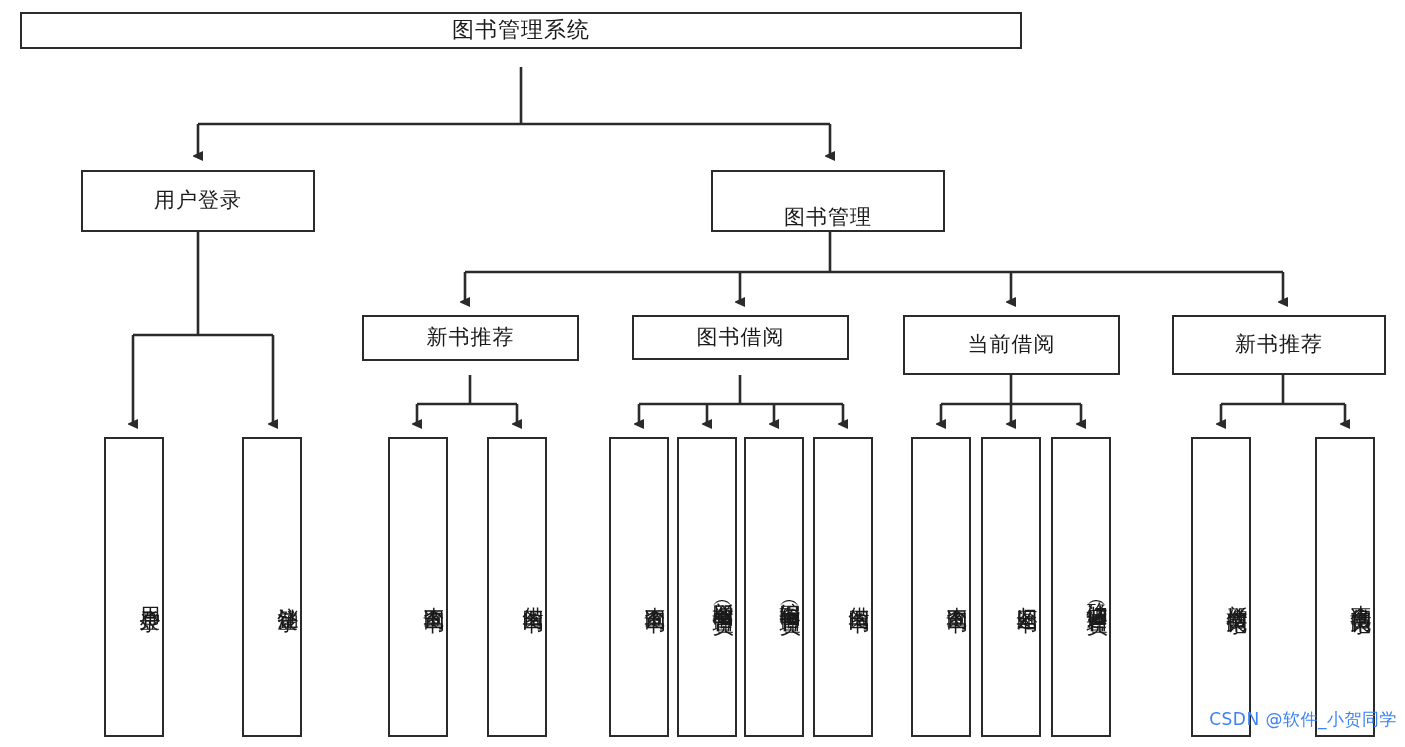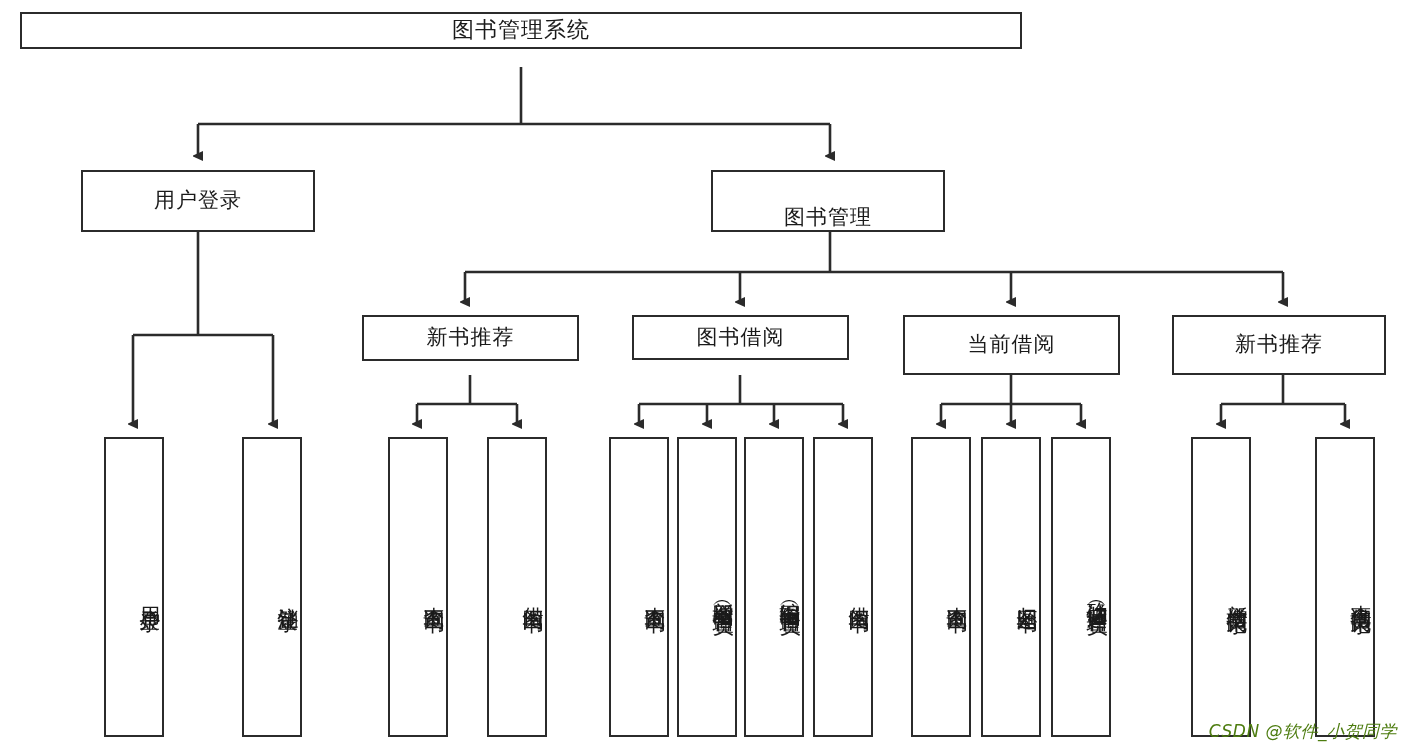--- a/index.html
+++ b/index.html
@@ -58,27 +58,26 @@
     text-align: left;
   }
   .node.vertical > span {
     writing-mode: vertical-rl;
     text-orientation: upright;
     display: block;
   }
   #watermark {
     position: absolute;
     right: 8px;
-    bottom: 4px;
+    bottom: 16px;
     font-size: 17px;
-    color: #4d7c0f;
+    color: #3b82f6;
     letter-spacing: 0.5px;
     white-space: nowrap;
     z-index: 5;
-    font-style: italic;
   }
 </style>
 </head>
 <body>
 
 <div id="canvas">
 
   <svg id="edges" viewBox="0 0 1405 747">
     <defs>
       <marker id="arrow" markerWidth="10" markerHeight="10" refX="5" refY="5" orient="auto" markerUnits="userSpaceOnUse">

